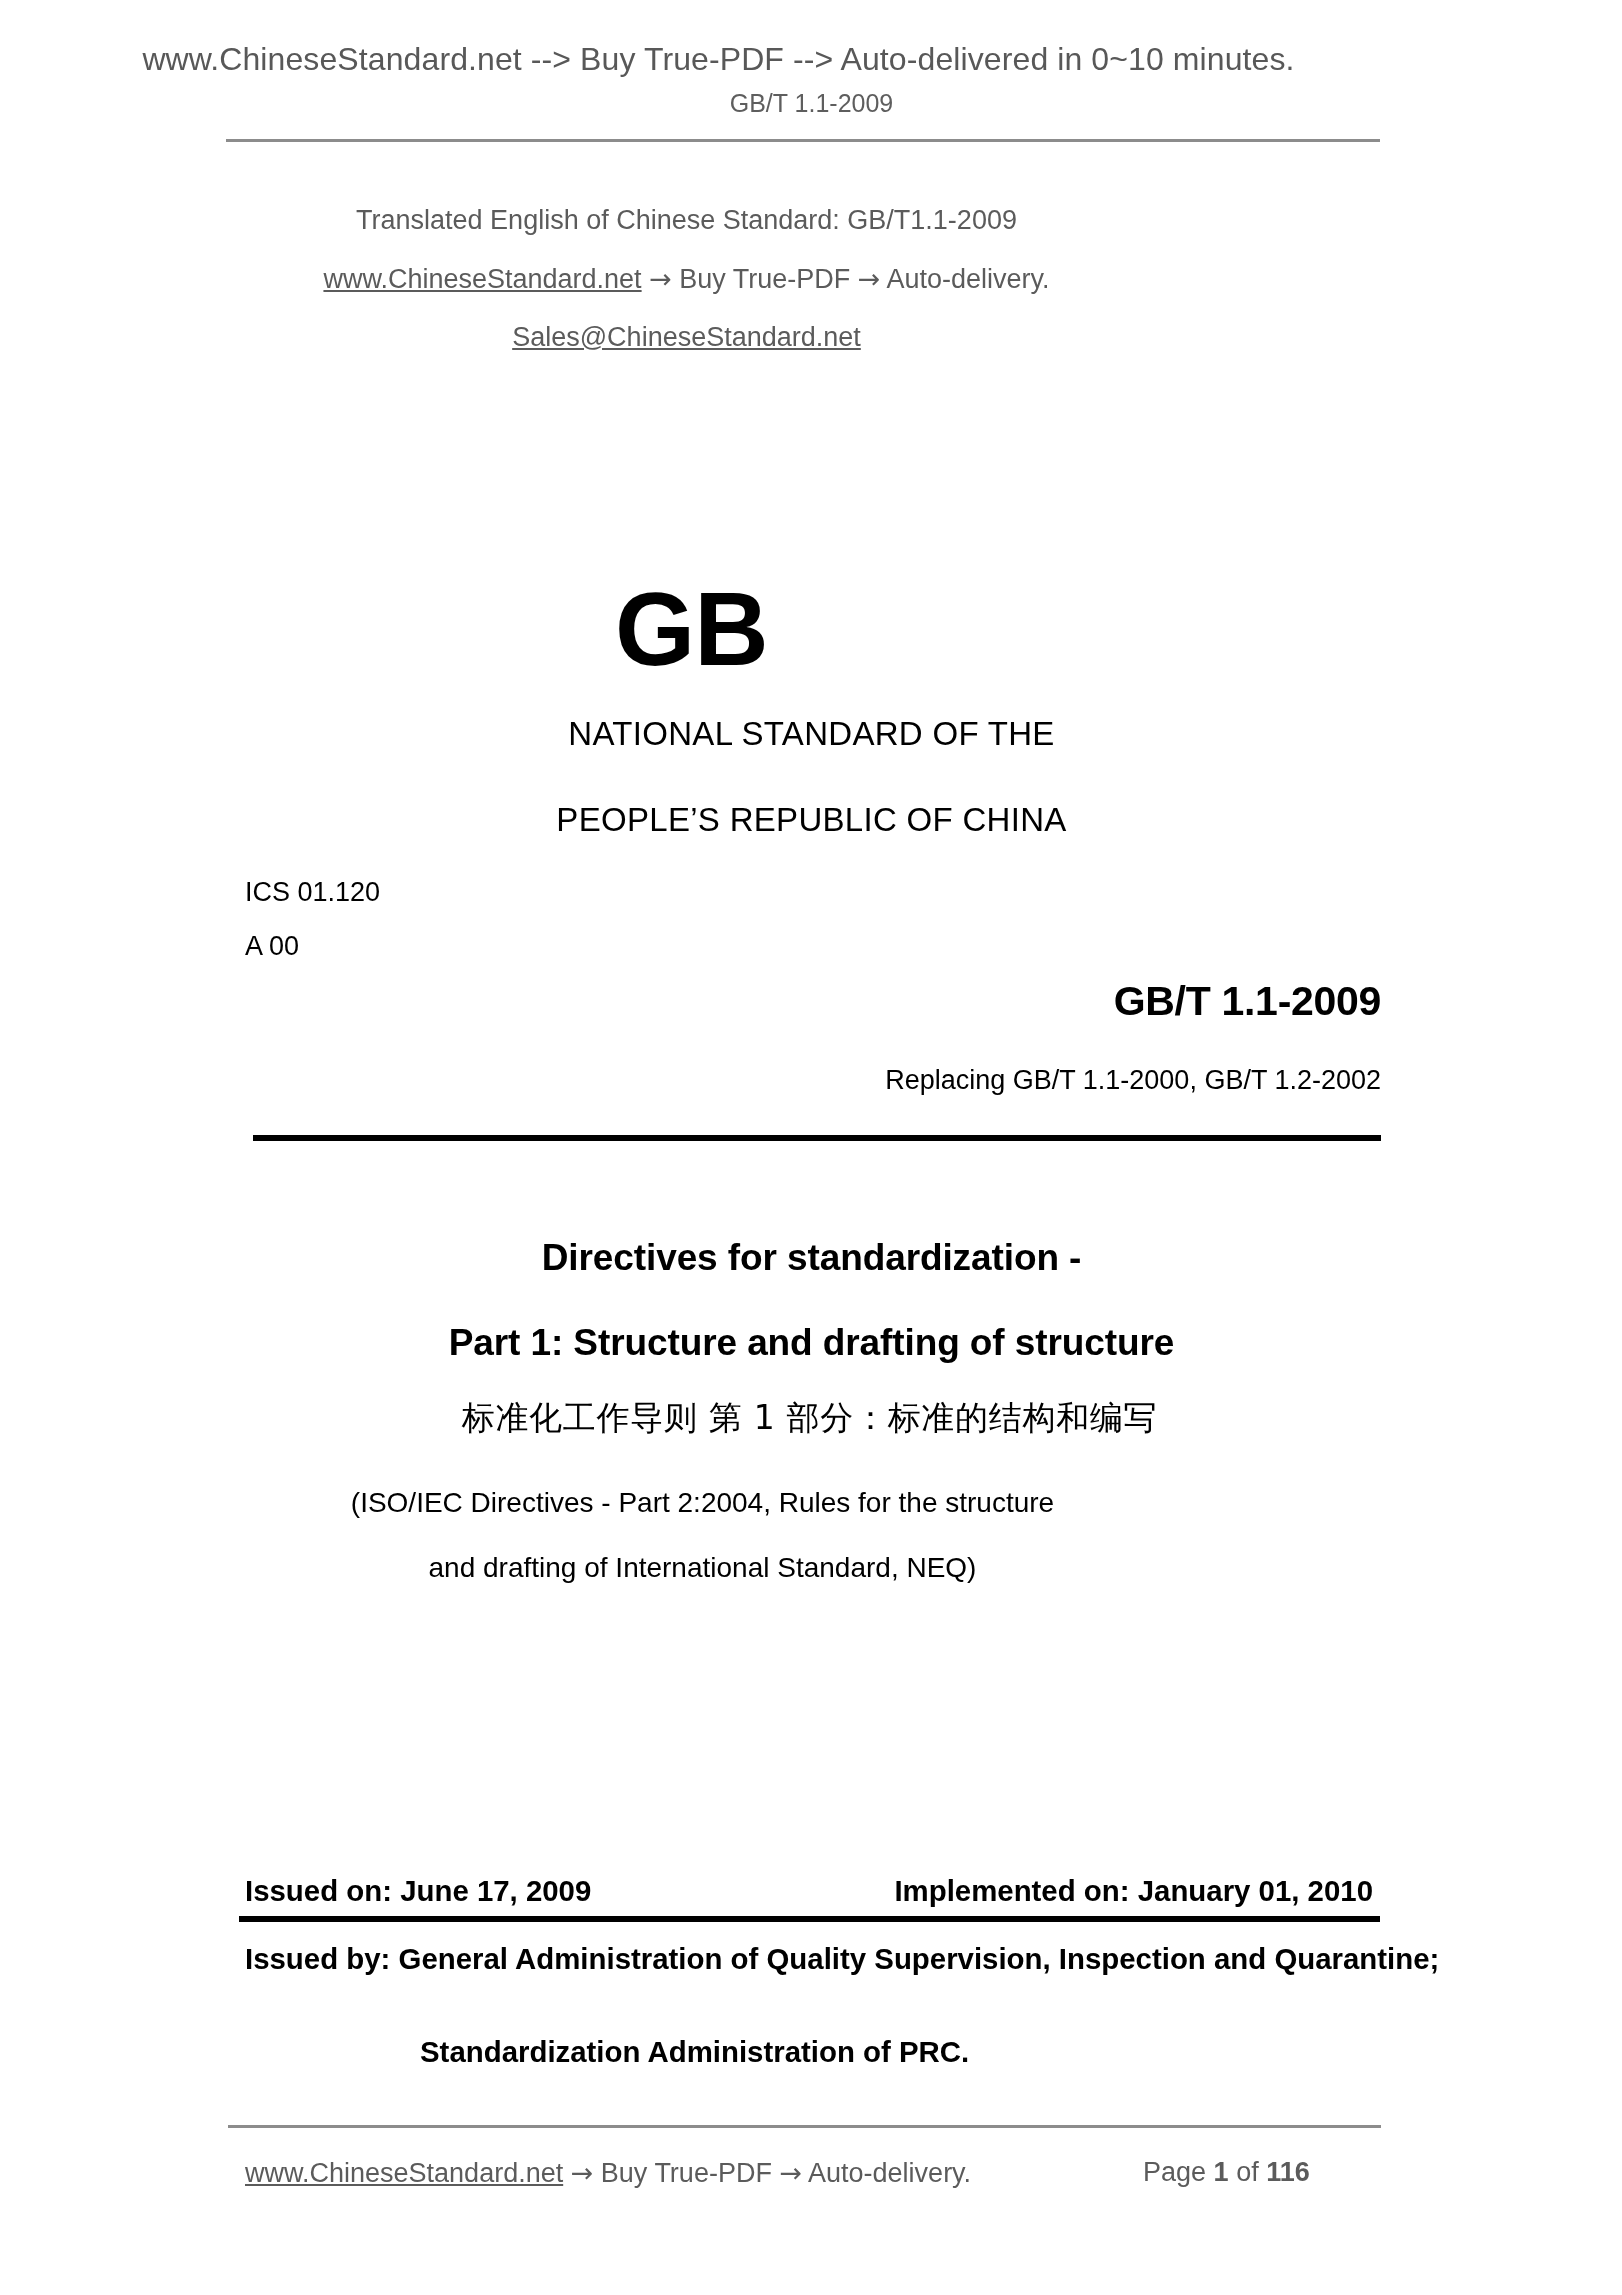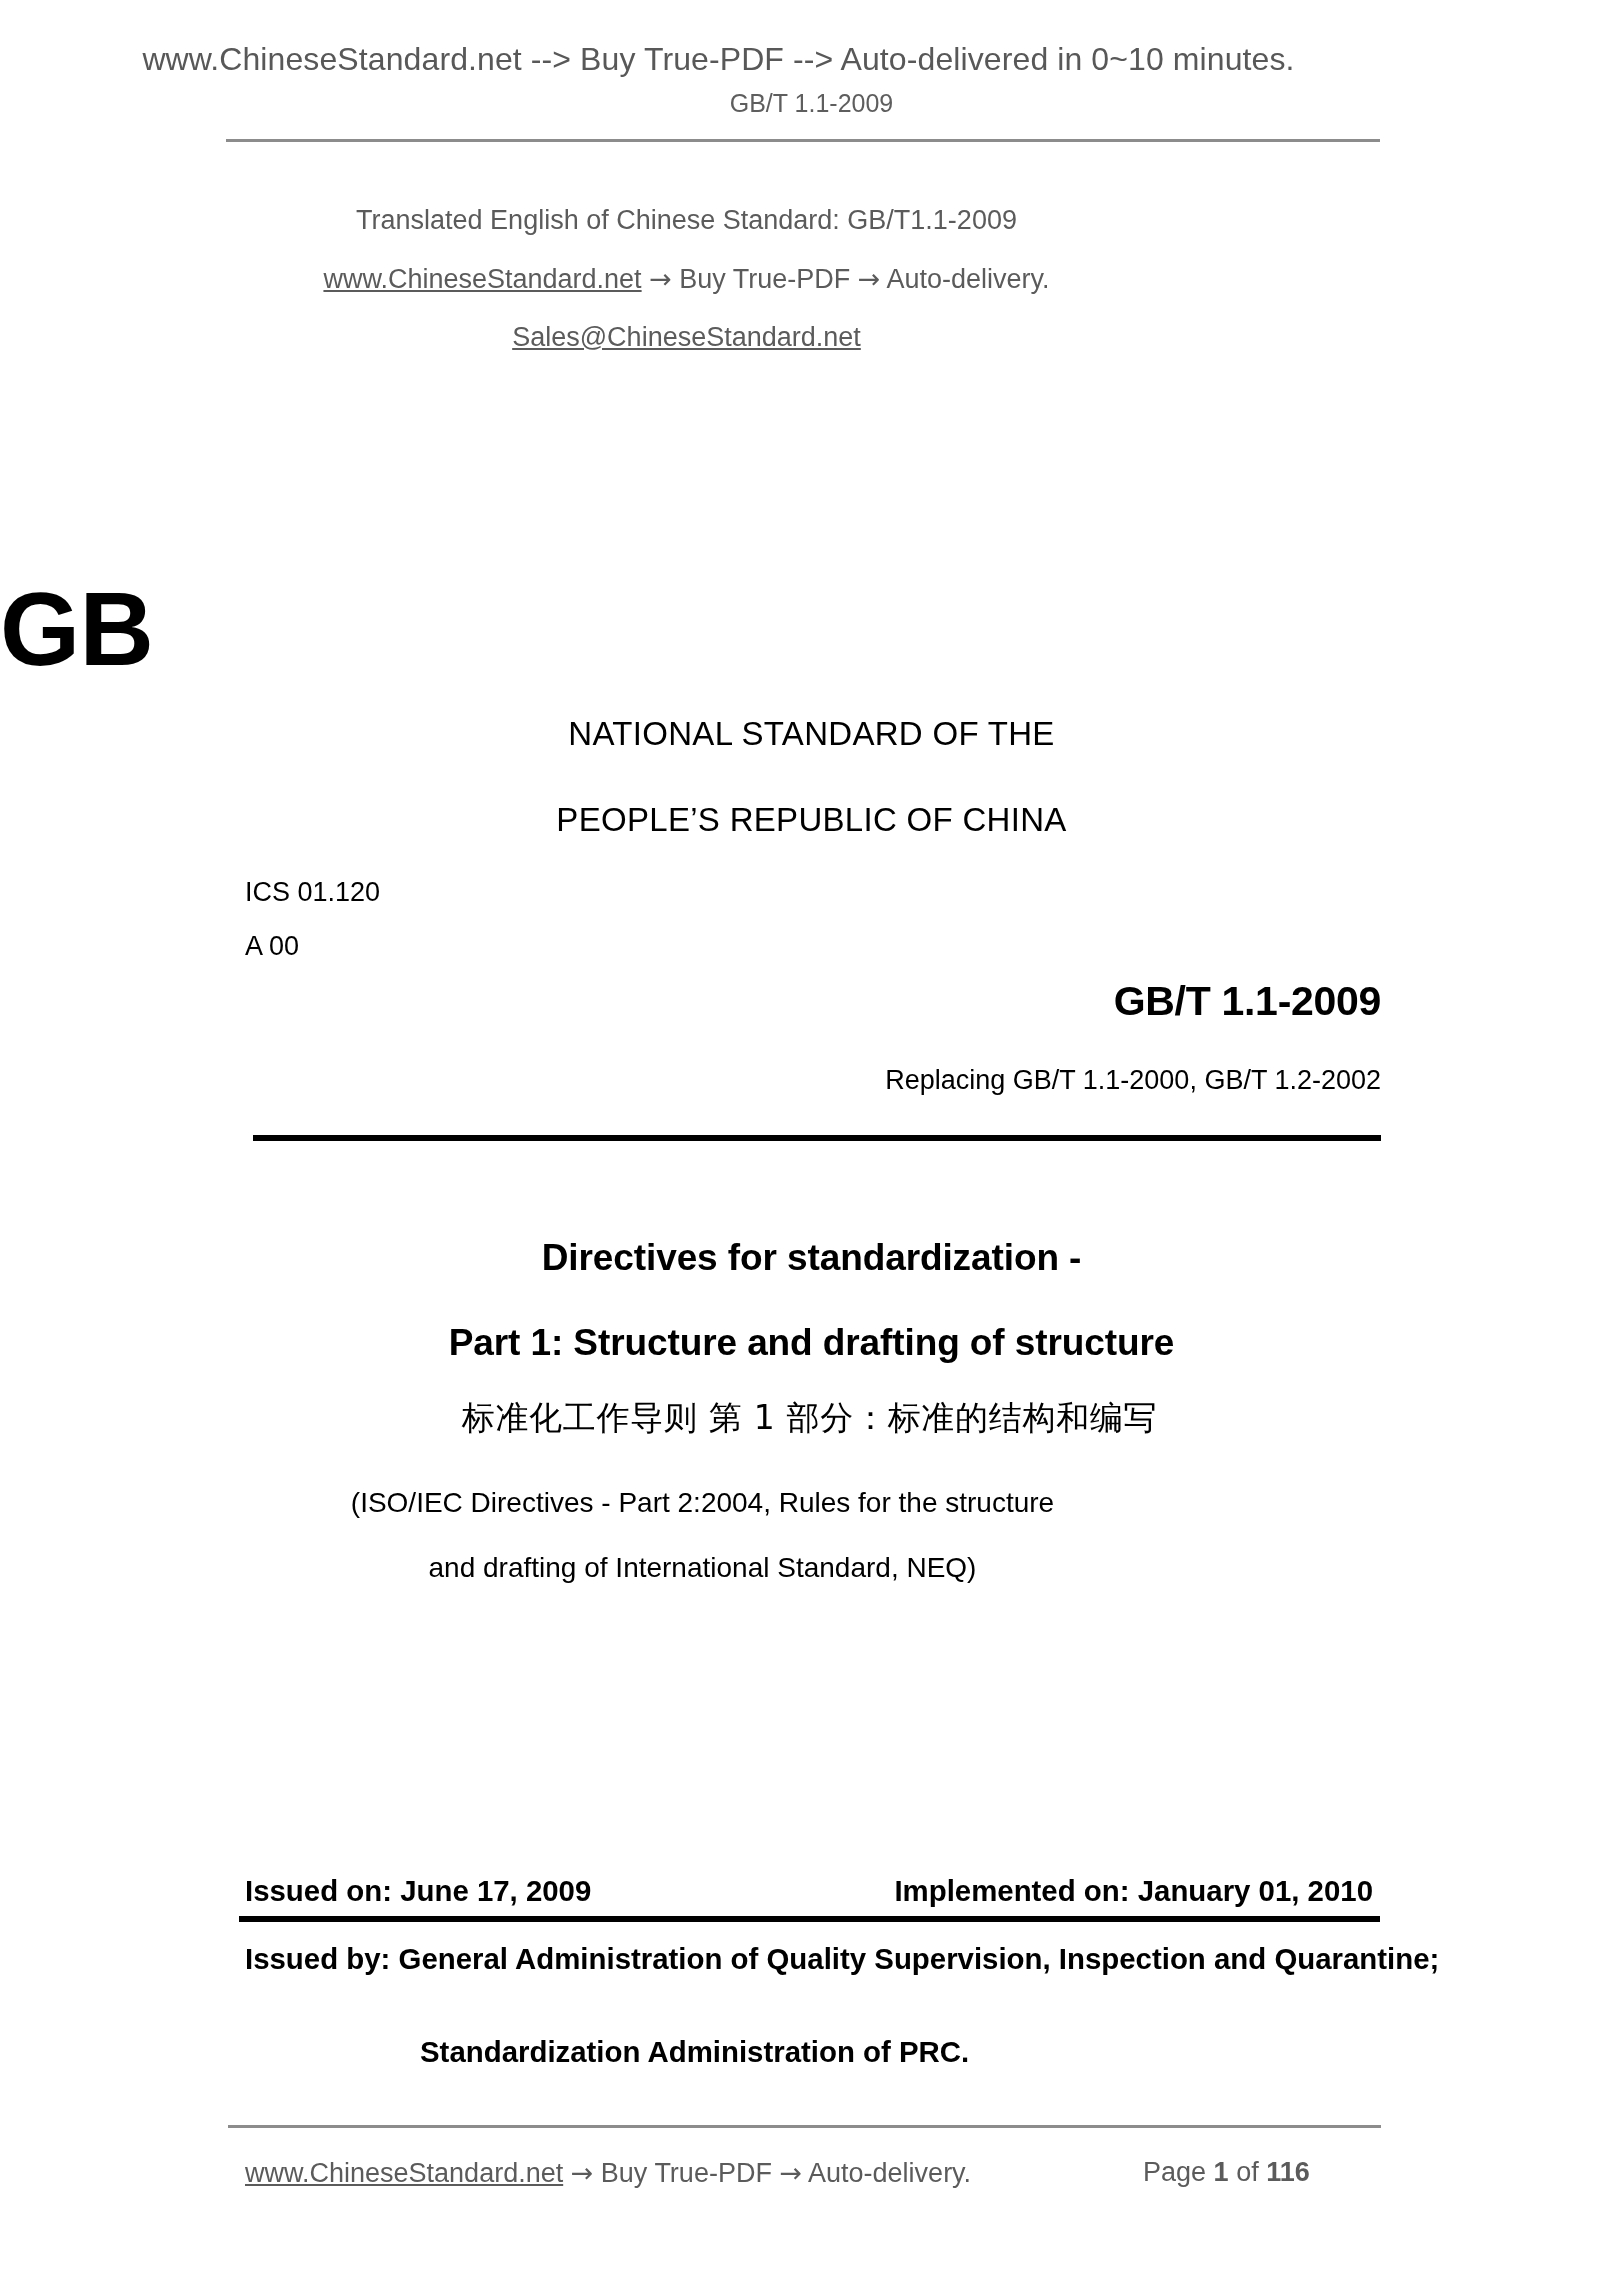--- a/index.html
+++ b/index.html
@@ -61,21 +61,21 @@
   .intro-l2 { top: 263px; }
   .intro-l3 { top: 322px; }
   .u { text-decoration: underline; }
 
   
   .gb-mark {
     position: absolute;
     left: 0;
     top: 578px;
     width: 1383px;
-    text-align: left;
+    text-align: center;
     font-size: 103px;
     font-weight: bold;
     letter-spacing: -0.7px;
     line-height: 1;
   }
 
   
   .nat-line {
     position: absolute;
     left: 0;

